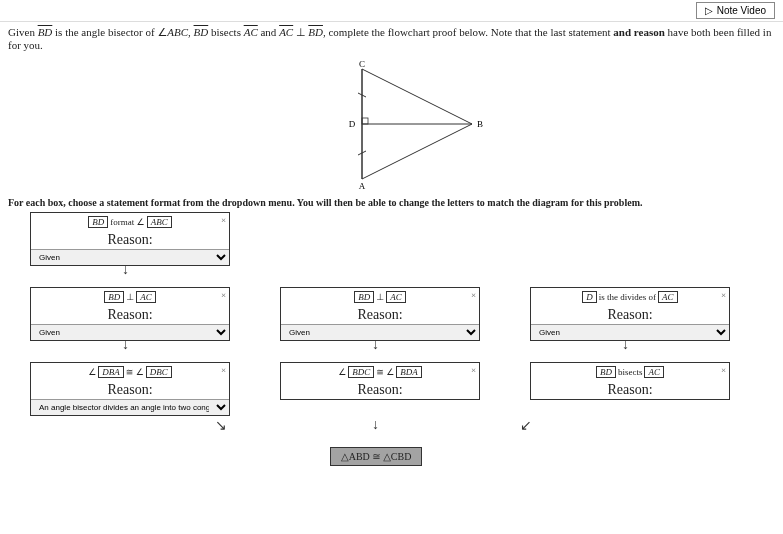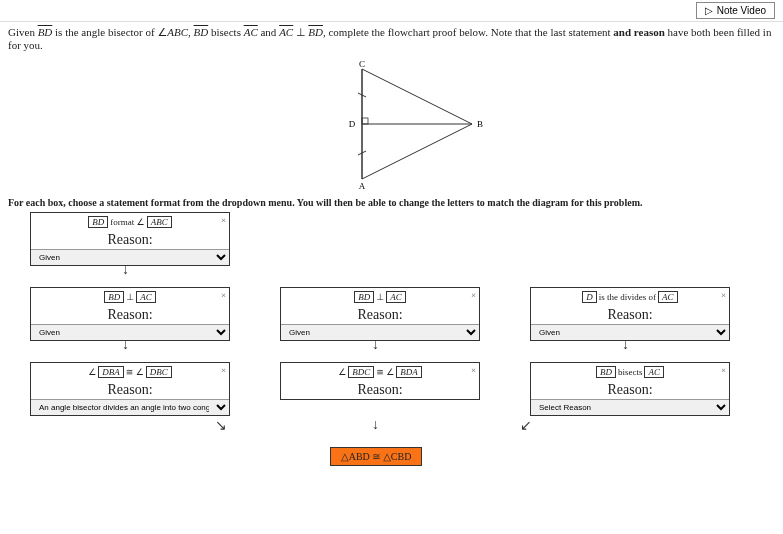--- a/index.html
+++ b/index.html
@@ -12,21 +12,21 @@
 .diagram-wrap { display: flex; justify-content: center; padding: 4px 0; }
 .instr { padding: 4px 8px; font-size: 10px; font-weight: bold; }
 .flow { position: relative; height: 270px; padding: 0 8px; }
 .pbox { position: absolute; border: 1px solid #333; background: #fff; width: 200px; }
 .stmt { text-align: center; padding: 3px 2px; font-size: 9px; display: flex; justify-content: center; align-items: center; gap: 2px; flex-wrap: wrap; position: relative; }
 .reason-lbl { text-align: center; font-size: 14px; padding: 1px 0; }
 .reason-sel { width: 100%; border: none; border-top: 1px solid #999; background: #f0f0f0; font-size: 8px; padding: 2px 4px; height: 16px; }
 .chip { border: 1px solid #333; padding: 0 3px; font-style: italic; font-size: 9px; background: #fff; }
 .close-x { position: absolute; right: 3px; top: 2px; font-size: 9px; color: #666; cursor: pointer; }
 .arrow { position: absolute; font-size: 14px; color: #333; text-align: center; }
-.final { position: absolute; border: 1px solid #333; padding: 3px 10px; font-size: 10px; background: #f97316; }
+.final { position: absolute; border: 1px solid #333; padding: 3px 10px; font-size: 10px; background: #a3a3a3; }
 </style>
 </head>
 <body>
 
 <div class="top-bar">
   <button class="watch-btn">
     <span>▷</span>
     <span>Note Video</span>
   </button>
 </div>
@@ -128,21 +128,20 @@
   </div>
 
   <div class="pbox" style="left:530px; top:150px;">
     <div class="stmt">
       <span class="chip">BD</span>
       <span> bisects </span>
       <span class="chip">AC</span>
       <span class="close-x">×</span>
     </div>
     <div class="reason-lbl">Reason:</div>
-    <select class="reason-sel"><option>Select Reason</option></select>
   </div>
 
   <div class="arrow" style="left:215px; top:205px;">↘</div>
   <div class="arrow" style="left:372px; top:205px;">↓</div>
   <div class="arrow" style="left:520px; top:205px;">↙</div>
 
   <div class="final" style="left:330px; top:235px;">△ABD ≅ △CBD</div>
 
 </div>
 

